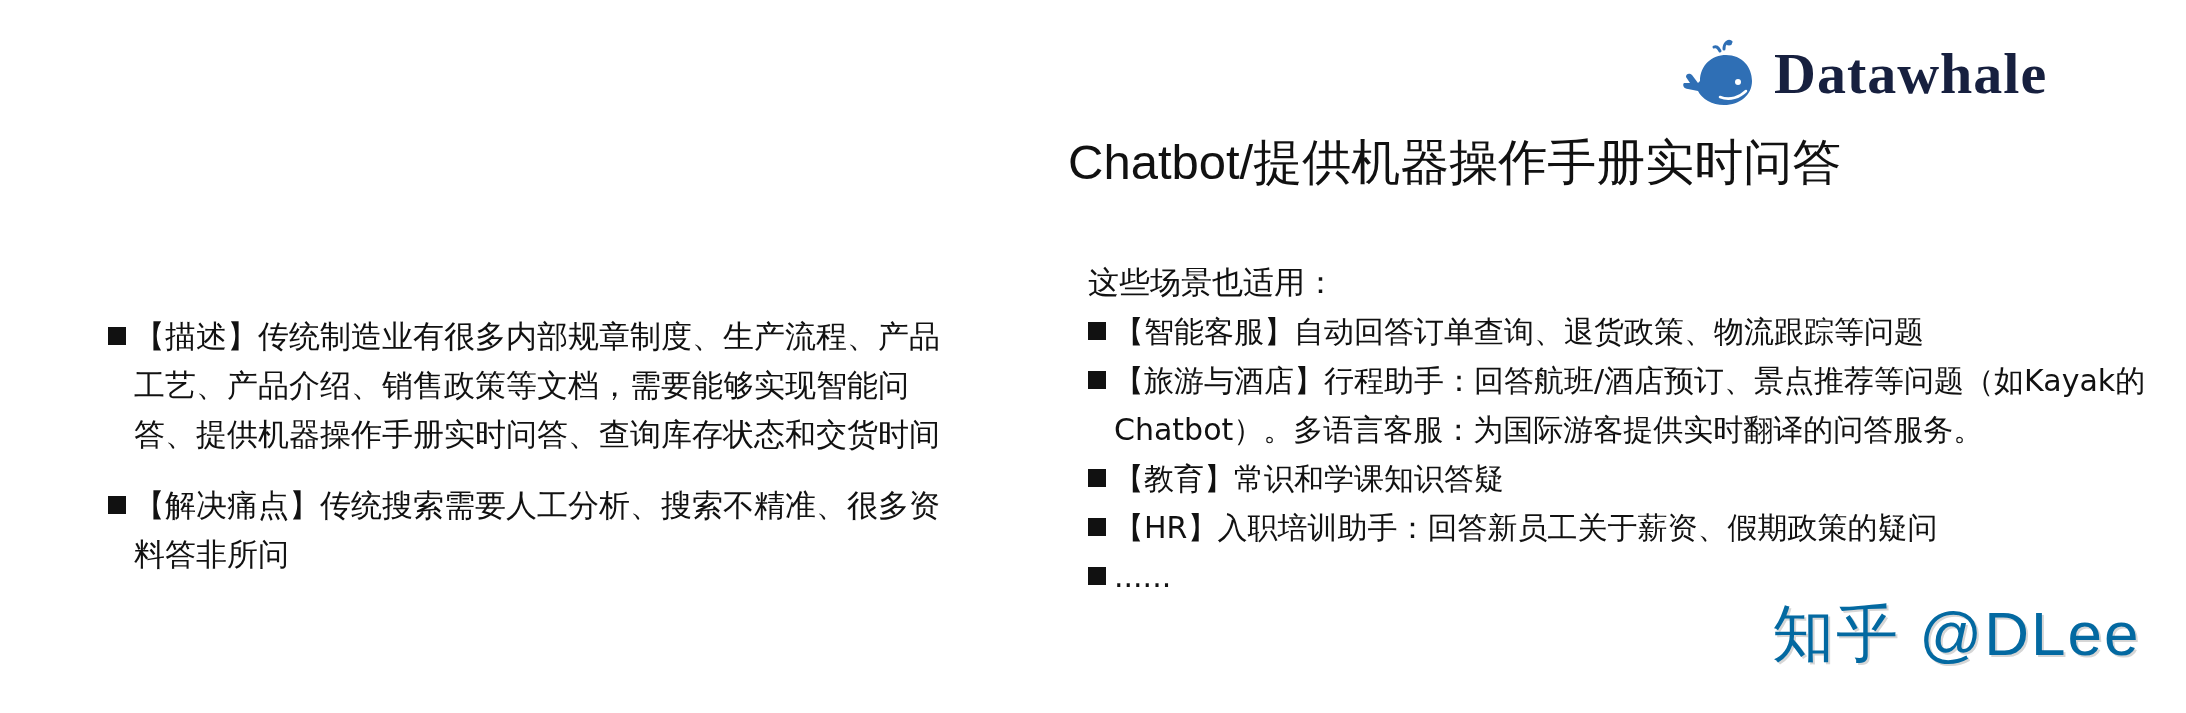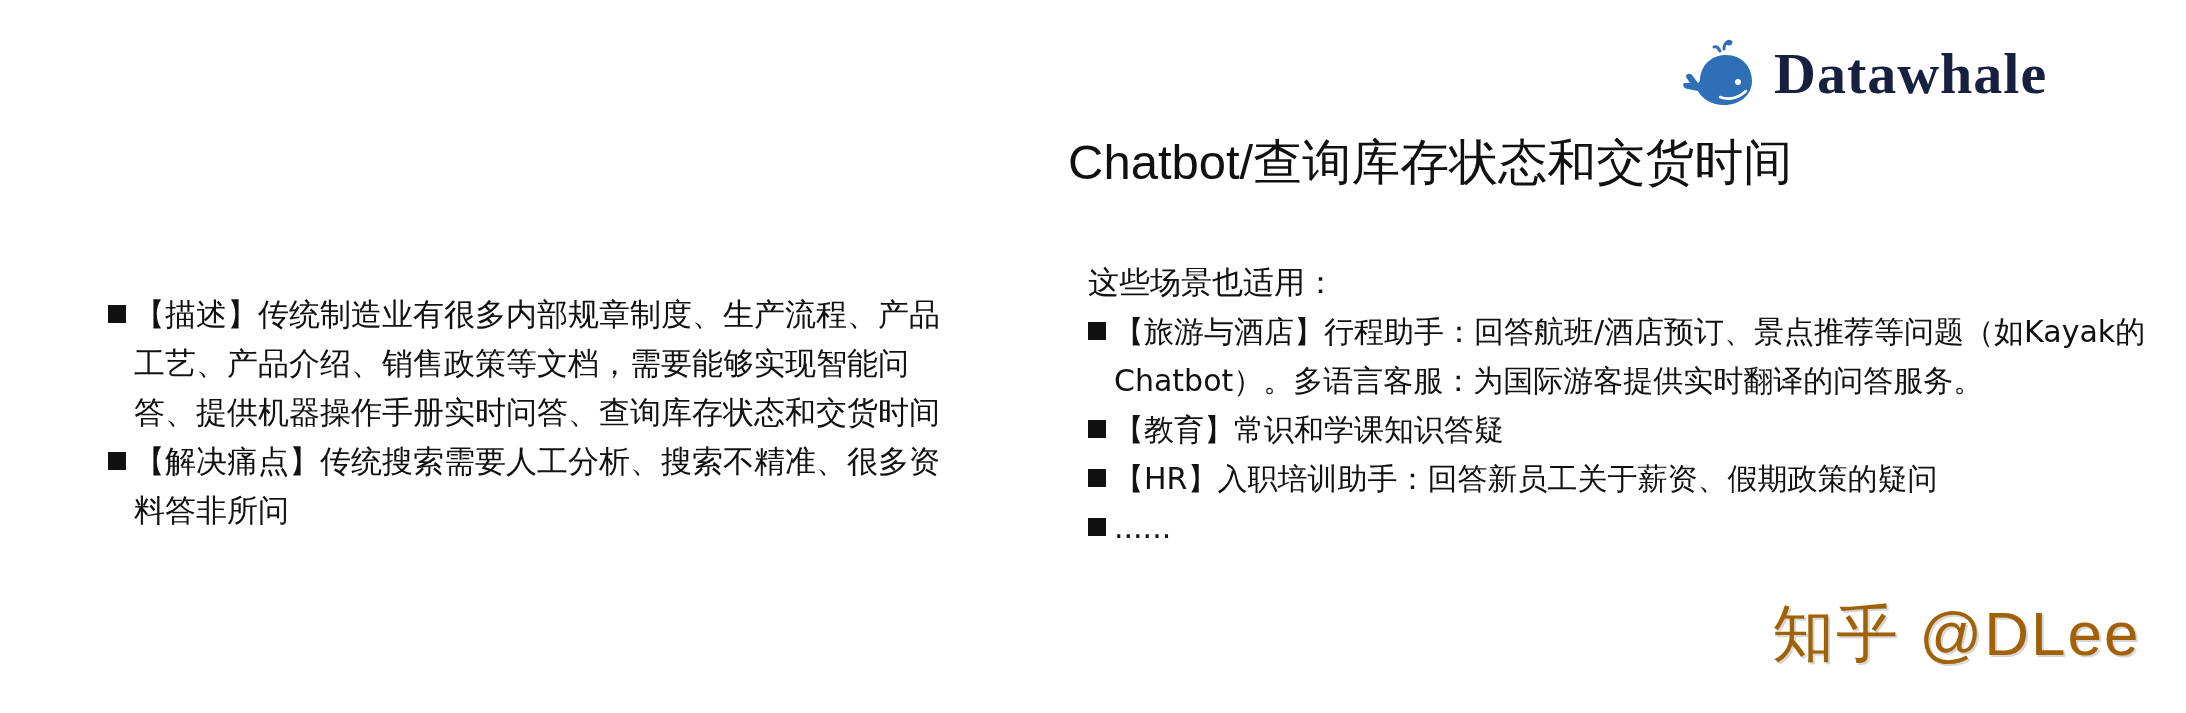--- a/index.html
+++ b/index.html
@@ -60,20 +60,21 @@
     }
     .bullet-item {
       position: relative;
       padding-left: 26px;
       font-size: 31px;
       line-height: 49px;
     }
     .left-block .bullet-item {
       font-size: 31px;
       line-height: 49px;
+      margin-top: 22px;
     }
     .bullet-square {
       position: absolute;
       left: 0;
       top: 15px;
       width: 18px;
       height: 18px;
       background: #111111;
     }
     .intro-line {
@@ -83,21 +84,21 @@
     .right-block .bullet-item {
       font-size: 30px;
       line-height: 49px;
       white-space: normal;
     }
     .watermark {
       position: absolute;
       left: 1772px;
       top: 592px;
       font-size: 62px;
-      color: #a16207;
+      color: #0369a1;
       font-family: "Liberation Sans", "DejaVu Sans", sans-serif;
       white-space: nowrap;
       text-shadow: 2px 2px 0 #d6d6d6;
       letter-spacing: 2px;
     }
   </style>
 </head>
 <body>
 
 <div class="logo">
@@ -109,37 +110,38 @@
 
     <path d="M20 42 C20 26, 32 16, 46 16 C62 16, 72 28, 72 42 C72 56, 60 66, 44 66 C32 66, 22 60, 18 52 L8 50 C4 50, 2 46, 4 44 L10 44 L6 38 C6 34, 10 34, 12 36 L18 44 Z" fill="#2f6fb5"></path>
 
     <circle cx="58" cy="43" r="3" fill="#ffffff"></circle>
 
     <path d="M40 58 C50 62, 60 58, 66 52" stroke="#ffffff" stroke-width="2.5" fill="none" stroke-linecap="round"></path>
   </svg>
   <span class="logo-text">Datawhale</span>
 </div>
 
-<h1 class="slide-title" style="margin:0;font-weight:normal;">Chatbot/查询库存状态和交货时间</h1>
+<h1 class="slide-title" style="margin:0;font-weight:normal;">Chatbot/提供机器操作手册实时问答</h1>
 
 <div class="left-block">
   <div class="bullet-item">
     <span class="bullet-square"></span>
     <span>【描述】传统制造业有很多内部规章制度、生产流程、产品工艺、产品介绍、销售政策等文档，需要能够实现智能问答、提供机器操作手册实时问答、查询库存状态和交货时间</span>
   </div>
   <div class="bullet-item">
     <span class="bullet-square"></span>
     <span>【解决痛点】传统搜索需要人工分析、搜索不精准、很多资料答非所问</span>
   </div>
 </div>
 
 <div class="right-block">
   <div class="intro-line">这些场景也适用：</div>
   <div class="bullet-item">
     <span class="bullet-square"></span>
+    <span>【智能客服】自动回答订单查询、退货政策、物流跟踪等问题</span>
   </div>
   <div class="bullet-item" style="padding-right:12px;">
     <span class="bullet-square"></span>
     <span>【旅游与酒店】行程助手：回答航班/酒店预订、景点推荐等问题（如Kayak的Chatbot）。多语言客服：为国际游客提供实时翻译的问答服务。</span>
   </div>
   <div class="bullet-item">
     <span class="bullet-square"></span>
     <span>【教育】常识和学课知识答疑</span>
   </div>
   <div class="bullet-item">

